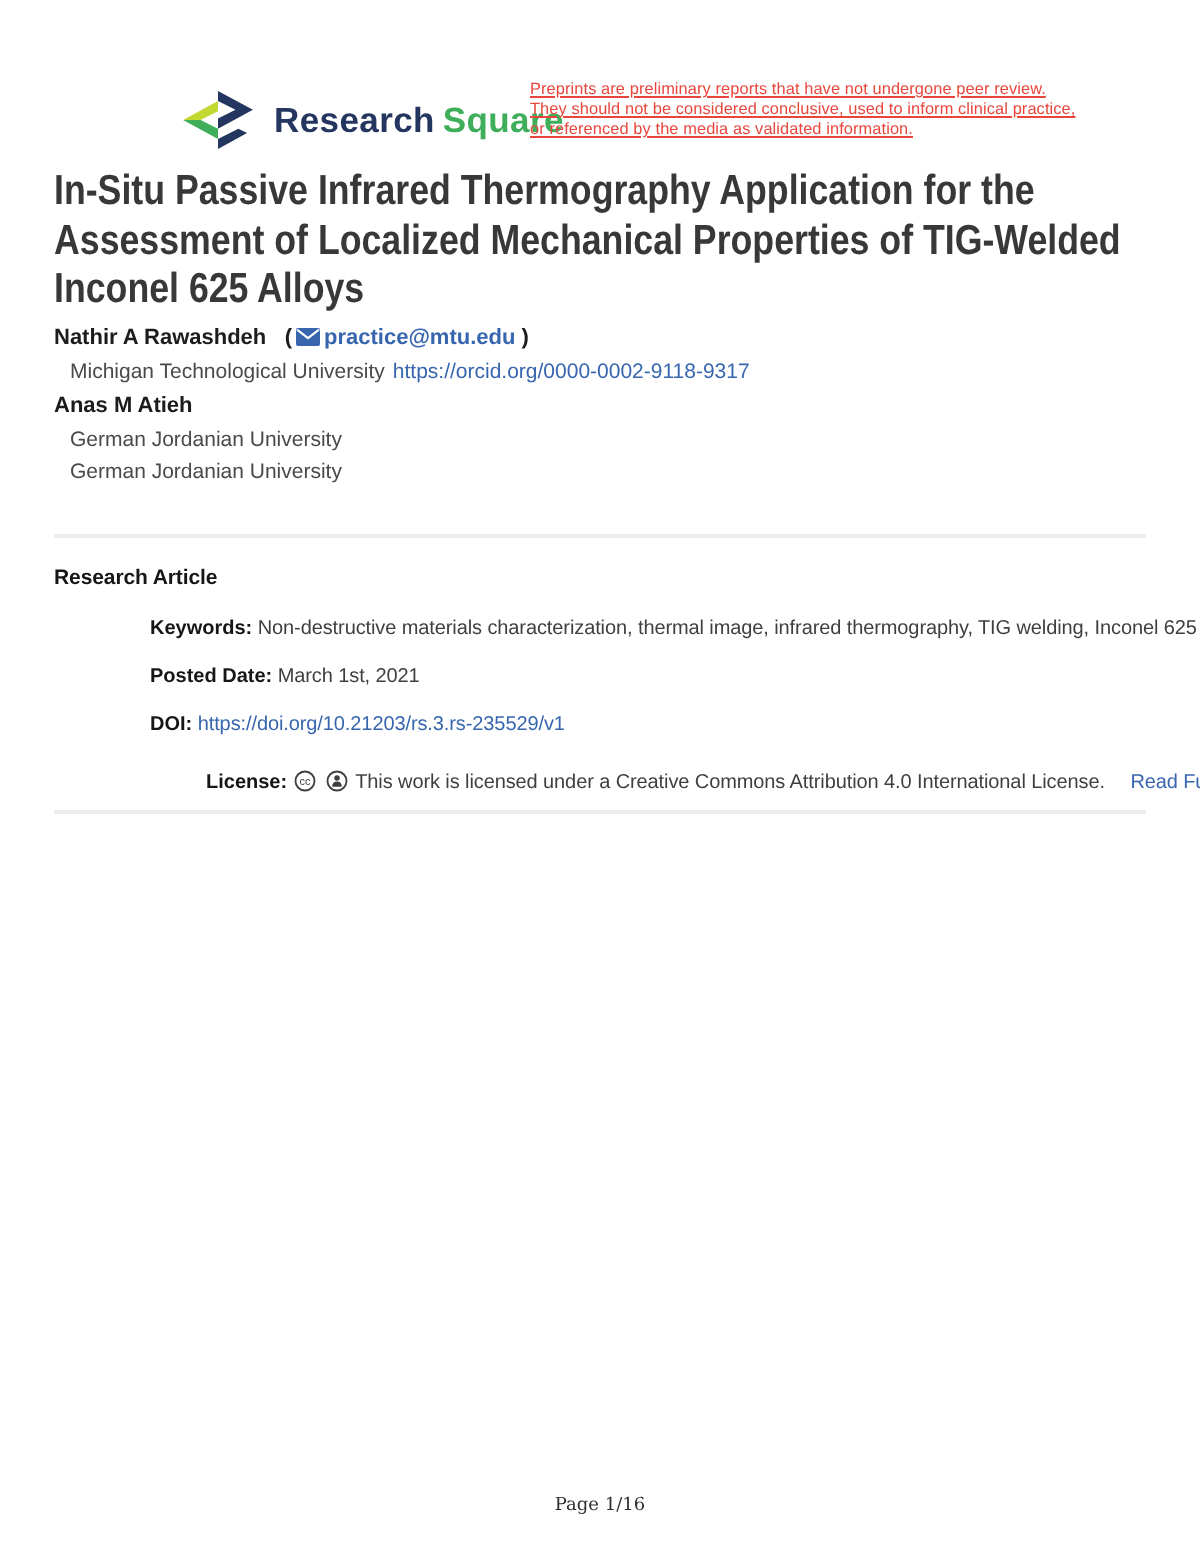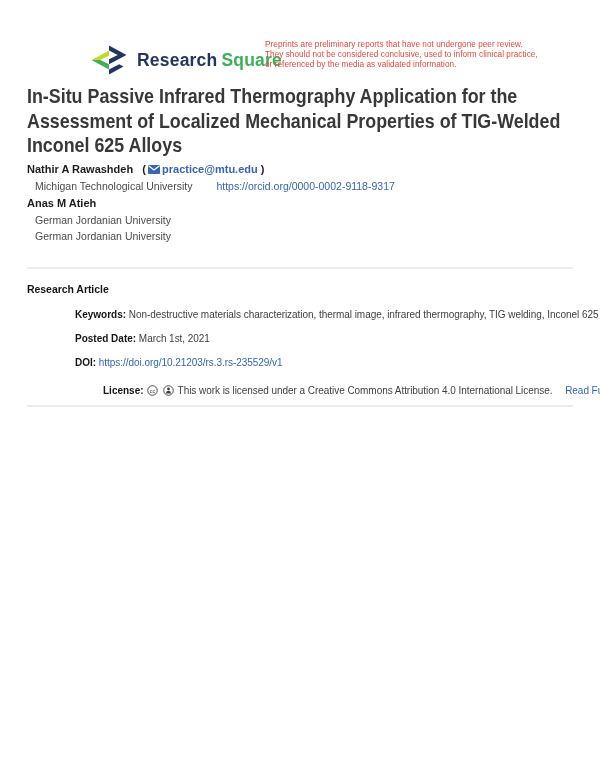--- a/index.html
+++ b/index.html
@@ -31,20 +31,21 @@
 
   .disclaimer {
     position: absolute;
     left: 265px;
     top: 40px;
     width: 292px;
     color: #e8463c;
     font-size: 8.2px;
     line-height: 10px;
     letter-spacing: 0.05px;
+    text-decoration: underline;
   }
 
   
   .title {
     position: absolute;
     left: 27px;
     top: 84px;
     width: 642px;
     transform: scaleX(0.85);
     transform-origin: 0 0;
@@ -69,21 +70,21 @@
     line-height: 16.5px;
     padding-left: 8px;
   }
   .paren { font-weight: 700; color: #1c1c1c; }
   a.link, .link {
     color: #3766ae;
     text-decoration: none;
     cursor: pointer;
   }
   .email-link { font-weight: 700; font-size: 11px; }
-  .orcid-link { font-size: 10.5px; margin-left: 24px; text-align: right; }
+  .orcid-link { font-size: 10.5px; margin-left: 4px; text-align: right; }
   .mail-icon { display: inline-block; vertical-align: -1px; margin: 0 2px; }
 
   
   .divider {
     position: absolute;
     left: 27px;
     right: 27px;
     height: 2px;
     background: #ececec;
   }
@@ -193,14 +194,15 @@
       <circle cx="6" cy="6" r="5.2" fill="none" stroke="#3f3f3f" stroke-width="1"></circle>
       <circle cx="6" cy="4.3" r="1.5" fill="#3f3f3f"></circle>
       <path d="M3.4 9.2 Q3.4 6.3 6 6.3 Q8.6 6.3 8.6 9.2 Z" fill="#3f3f3f"></path>
     </svg>
     <span>This work is licensed under a Creative Commons Attribution 4.0 International License.</span>
     <a class="link read-license">Read Full License</a>
   </div>
 
   <div class="divider divider-2"></div>
 
+  <div class="footer">Page 1/16</div>
 
 </div>
 
 </body></html>

